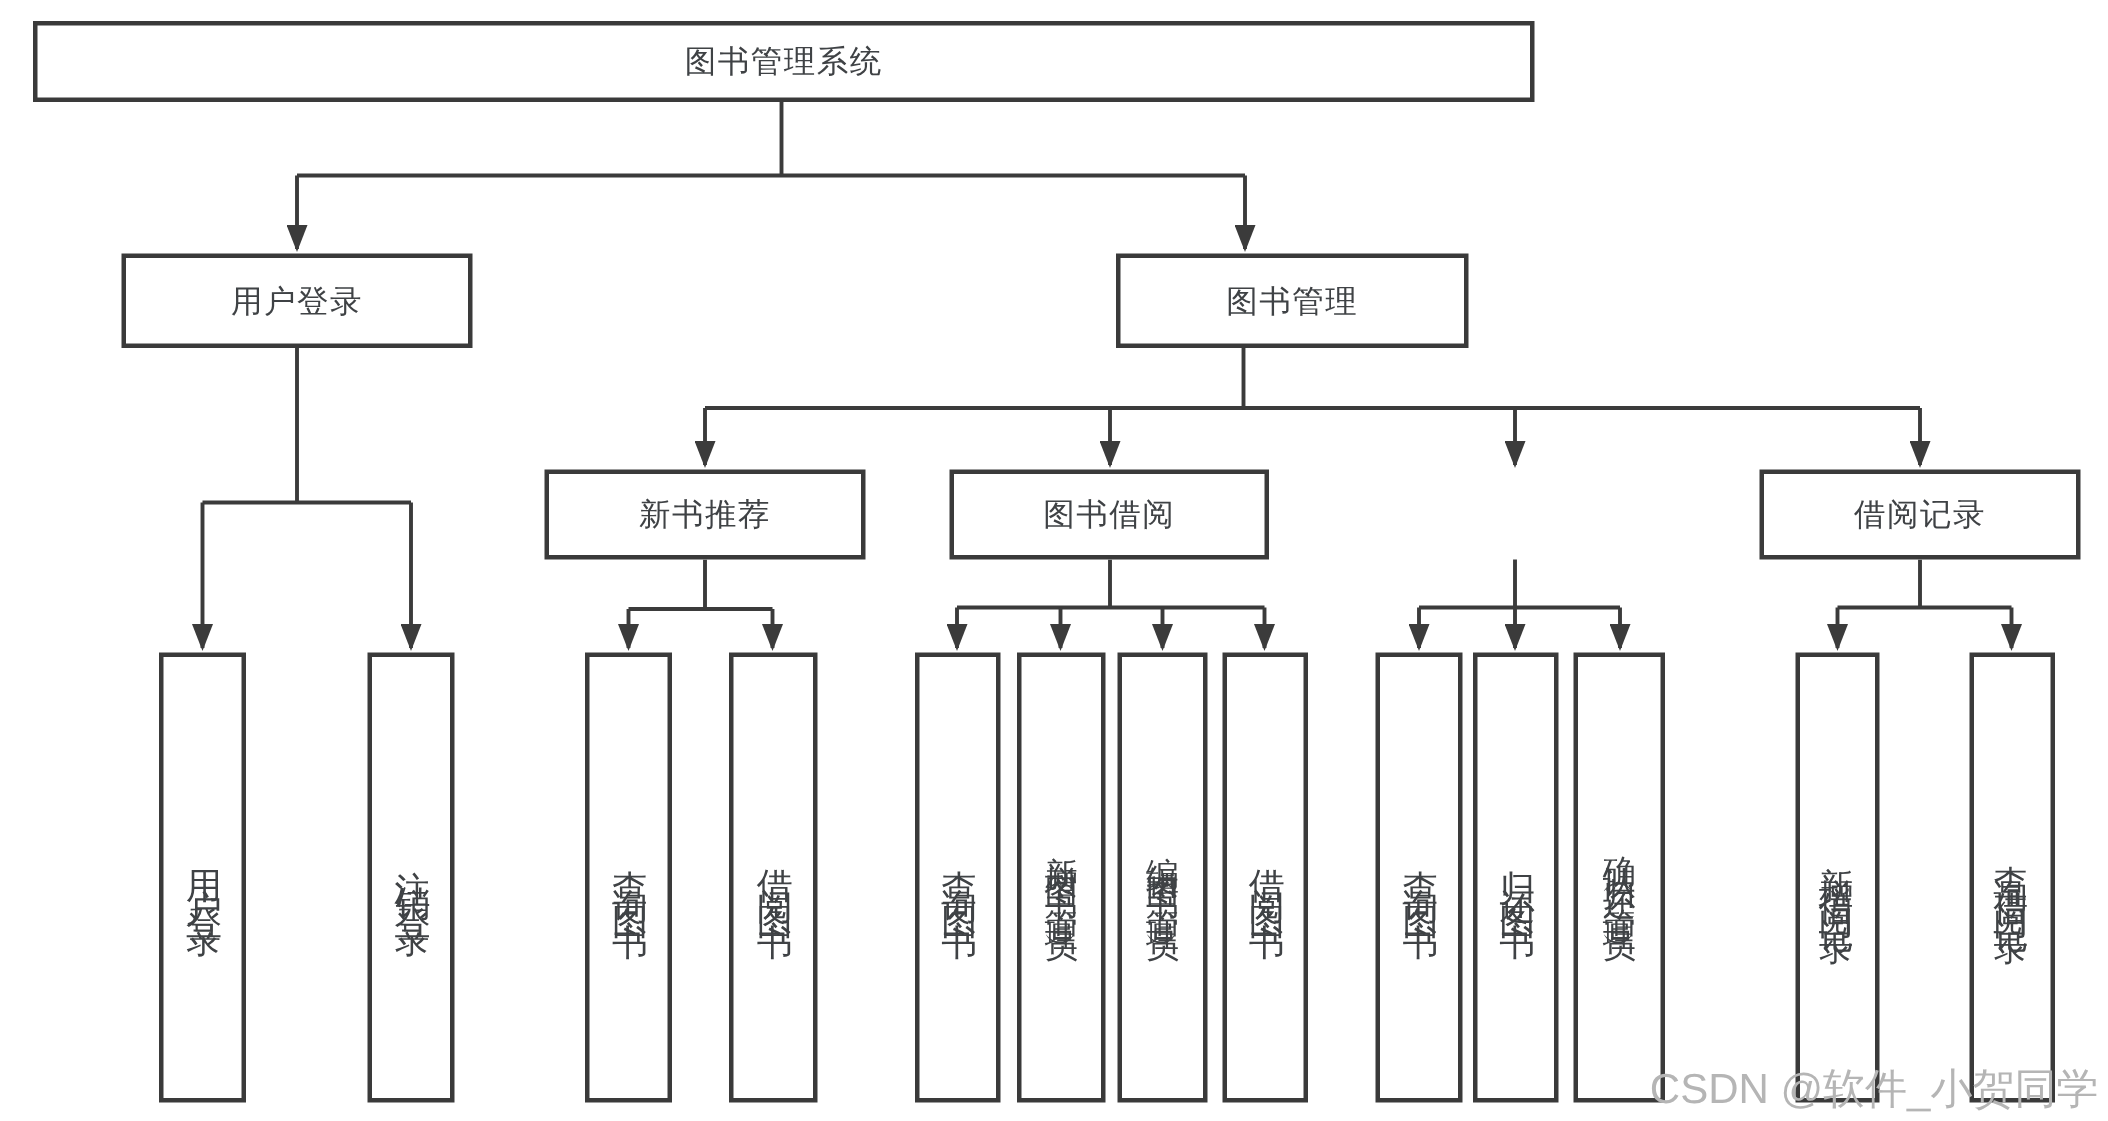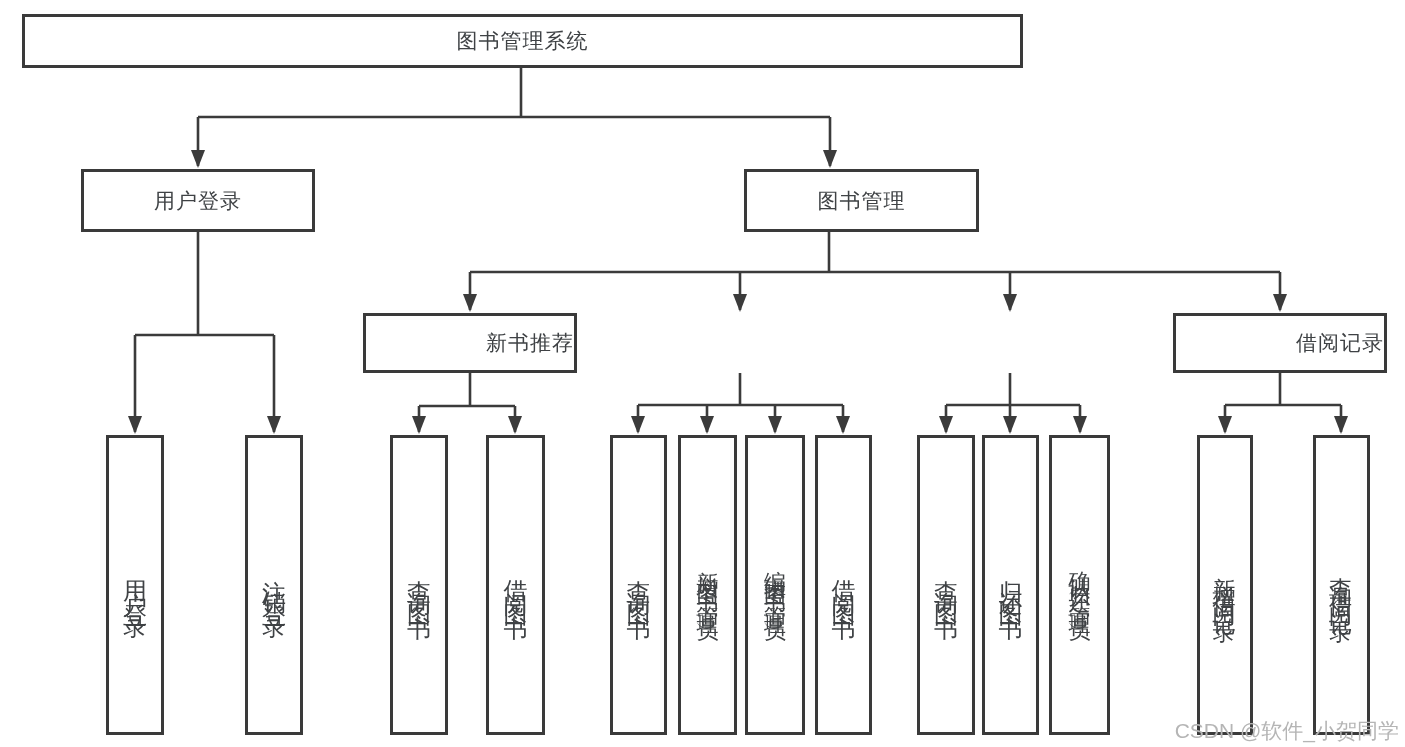--- a/index.html
+++ b/index.html
@@ -37,36 +37,36 @@
     z-index: 2;
     color: #3f4245;
   }
   .h-label {
     font-size: 21px;
     letter-spacing: 1px;
     white-space: nowrap;
   }
   .node.root   { left: 22px;  top: 14px;  width: 1001px; height: 54px; }
   .node.lvl2   { top: 169px; height: 63px; }
-  .node.lvl3   { top: 313px; height: 60px; justify-content: flex-end; }
+  .node.lvl3   { top: 313px; height: 60px; }
   .node.leaf   { top: 435px; height: 300px; }
   .v-label {
     writing-mode: vertical-rl;
     text-orientation: mixed;
     font-size: 24px;
     letter-spacing: 0.5em;
     white-space: nowrap;
   }
   .leaf.len6 .v-label { font-size: 23px; letter-spacing: 0.38em; }
   .leaf.len9 .v-label { font-size: 22px; letter-spacing: 0.32em; }
   .watermark {
     position: absolute;
     right: 6px;
     bottom: 2px;
-    font-size: 21px;
+    font-size: 28px;
     color: #b5b5b5;
     z-index: 3;
     white-space: nowrap;
   }
 </style>
 </head>
 <body>
 
 <div class="canvas">
 
@@ -125,20 +125,23 @@
   <div class="node lvl2" style="left:81px;width:234px;">
     <span class="h-label">用户登录</span>
   </div>
   <div class="node lvl2" style="left:712px;width:235px;margin-left:32px;">
     <span class="h-label">图书管理</span>
   </div>
 
   <div class="node lvl3" style="left:363px;width:214px;">
     <span class="h-label">新书推荐</span>
   </div>
+  <div class="node lvl3" style="left:633px;width:213px;">
+    <span class="h-label">图书借阅</span>
+  </div>
   <div class="node lvl3" style="left:1173px;width:214px;">
     <span class="h-label">借阅记录</span>
   </div>
 
   <div class="node leaf" style="left:106px;width:58px;">
     <span class="v-label">用户登录</span>
   </div>
   <div class="node leaf" style="left:245px;width:58px;">
     <span class="v-label">注销登录</span>
   </div>

